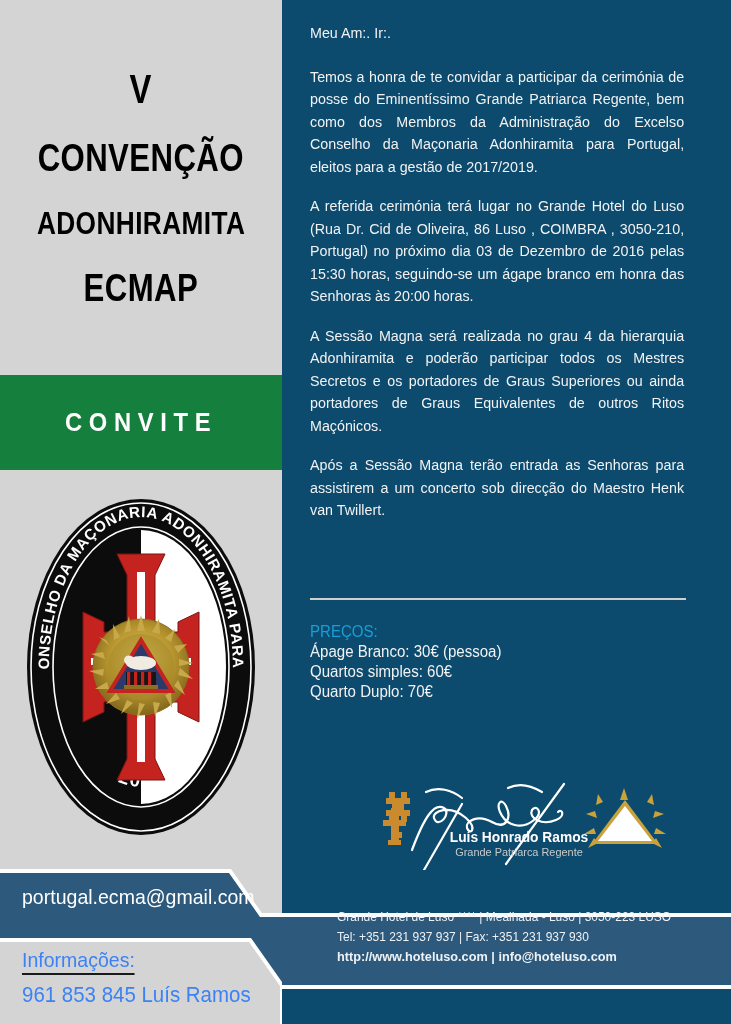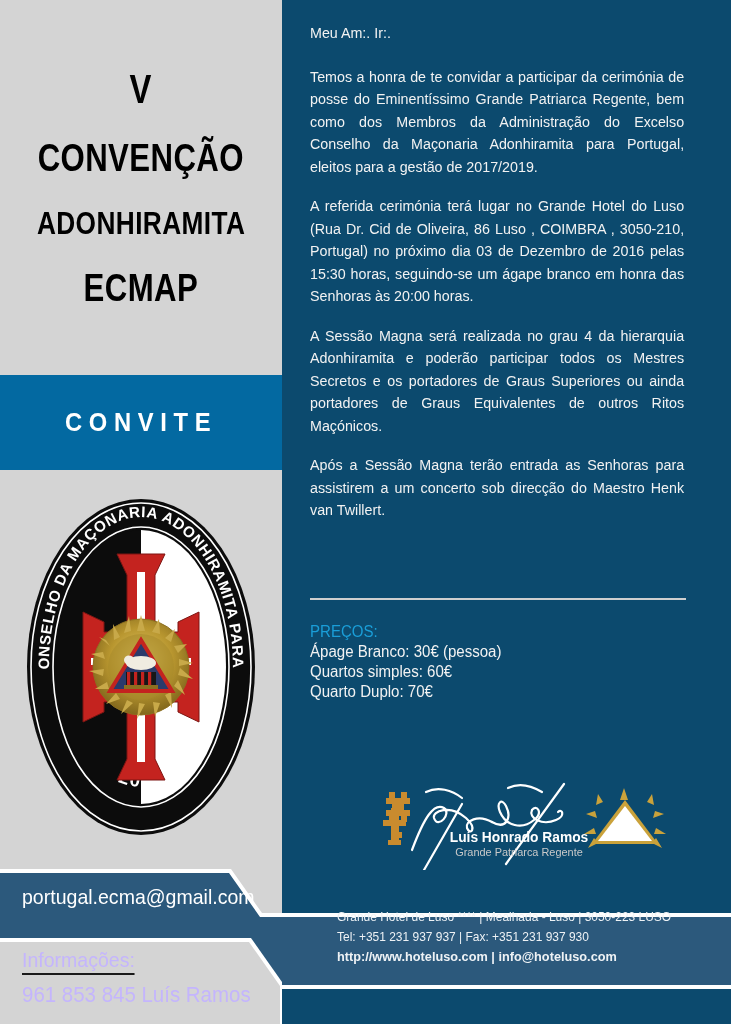--- a/index.html
+++ b/index.html
@@ -15,21 +15,21 @@
                display:flex;flex-direction:column;align-items:center;justify-content:center;
                gap:30px;}
   .title-line{color:#000;font-weight:bold;text-align:center;line-height:1;
               font-family:"Liberation Sans",sans-serif;
               transform:scaleX(.82);letter-spacing:.5px;}
   .t-roman{font-size:40px;}
   .t-big{font-size:38px;}
   .t-big2{font-size:32px;}
   .t-ecmap{font-size:38px;}
 
-  .convite-band{position:absolute;left:0;top:375px;width:282px;height:95px;background:#0369a1;
+  .convite-band{position:absolute;left:0;top:375px;width:282px;height:95px;background:#15803d;
                 display:flex;align-items:center;justify-content:center;}
   .convite-band span{color:#fff;font-size:25px;font-weight:bold;letter-spacing:7px;
                      transform:scaleX(.95);}
 
   .seal-wrap{position:absolute;left:0;top:470px;width:282px;height:400px;
              display:flex;align-items:flex-start;justify-content:center;padding-top:22px;
              box-sizing:border-box;}
 
   
   .right-col{position:absolute;left:282px;top:0;width:449px;height:1024px;background:#0c4a6e;}
@@ -52,21 +52,21 @@
             color:#fff;font-size:14.5px;font-weight:bold;transform:scaleX(.95);}
   .sig-role{position:absolute;left:38px;top:68px;width:230px;text-align:center;
             color:#c9c9c9;font-size:11.5px;transform:scaleX(.95);}
 
   
   #ribbon{position:absolute;left:0;top:855px;width:731px;height:169px;}
 
   .email-text{position:absolute;left:22px;top:885px;width:250px;color:#fff;
               font-size:21px;transform:scaleX(.93);transform-origin:left top;}
 
-  .info-box{position:absolute;left:0;top:938px;width:282px;height:86px;color:#c4b5fd;}
+  .info-box{position:absolute;left:0;top:938px;width:282px;height:86px;color:#3b82f6;}
   .info-title{position:absolute;left:22px;top:10px;font-size:21px;
               border-bottom:2px solid #1a1a1a;padding-bottom:1px;transform:scaleX(.93);
               transform-origin:left top;}
   .info-phone{position:absolute;left:22px;top:44px;font-size:22px;transform:scaleX(.93);
               transform-origin:left top;white-space:nowrap;}
 
   .hotel-text{position:absolute;left:337px;top:908px;width:390px;color:#eef2f5;
               font-size:12.6px;line-height:1.55;transform:scaleX(.95);transform-origin:left top;}
   .hotel-text .bold{font-weight:bold;font-size:13.4px;}
 </style>

